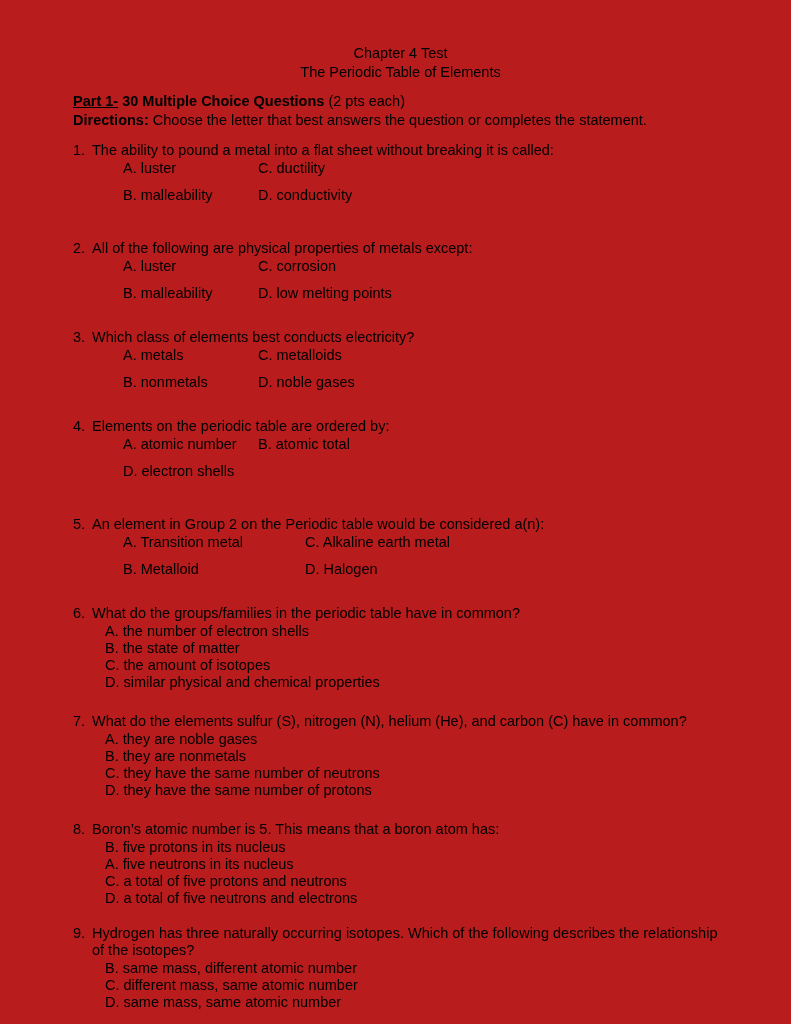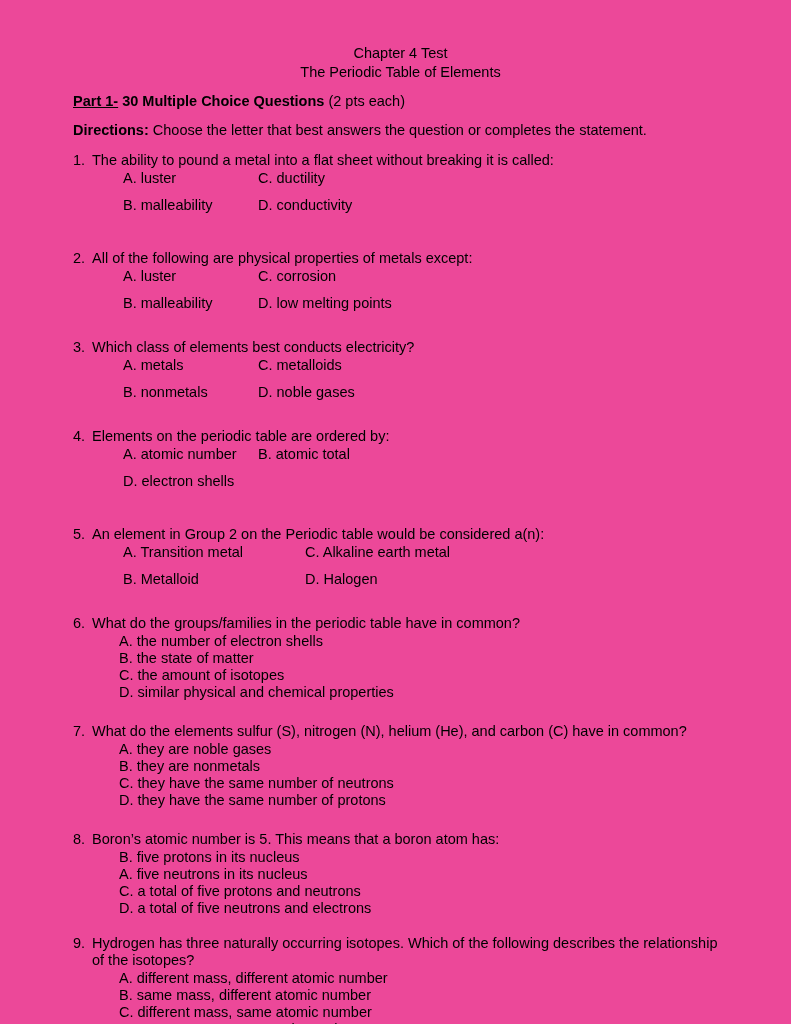--- a/index.html
+++ b/index.html
@@ -8,21 +8,21 @@
     background: #ffffff;
   }
   body {
     font-family: "Liberation Sans", sans-serif;
     color: #000000;
   }
   .page {
     position: relative;
     width: 791px;
     height: 1024px;
-    background: #ec4899;
+    background: #b91c1c;
     overflow: hidden;
     box-sizing: border-box;
   }
   .content {
     position: absolute;
     left: 73px;
     top: 44px;
     width: 655px;
   }
 
@@ -32,21 +32,21 @@
     font-size: 14.5px;
     line-height: 19px;
     margin-bottom: 10px;
   }
   .title-line { display: block; }
 
   
   .part-line {
     font-size: 14.5px;
     line-height: 19px;
-    margin-bottom: 10px;
+    margin-bottom: 0;
     white-space: nowrap;
   }
   .part-label {
     font-weight: bold;
     text-decoration: underline;
   }
   .part-strong {
     font-weight: bold;
   }
   .part-normal {
@@ -90,21 +90,21 @@
   .opts-two.wide {
     grid-template-columns: 182px auto;
   }
   .opt-cell {
     line-height: 17px;
     white-space: nowrap;
   }
 
   
   .opts-one {
-    margin-left: 46px;
+    margin-left: 32px;
   }
   .opts-one .opt-cell {
     display: block;
   }
 
   
   .gap-lg { margin-bottom: 36px; }
   .gap-md { margin-bottom: 27px; }
   .gap-sm { margin-bottom: 22px; }
   .gap-xs { margin-bottom: 18px; }
@@ -230,21 +230,20 @@
         <span class="opt-cell">D.  a total of five neutrons and electrons</span>
       </div>
     </div>
 
     <div class="question">
       <div class="q-head">
         <span class="q-num">9.</span>
         <span class="q-text">Hydrogen has three naturally occurring isotopes. Which of the following describes the relationship of the isotopes?</span>
       </div>
       <div class="opts-one">
-        <span class="opt-cell">A. different mass, different atomic number</span>
         <span class="opt-cell">B. same mass, different atomic number</span>
         <span class="opt-cell">C. different mass, same atomic number</span>
         <span class="opt-cell">D. same mass, same atomic number</span>
       </div>
     </div>
 
   </div>
 </div>
 
 </body></html>

